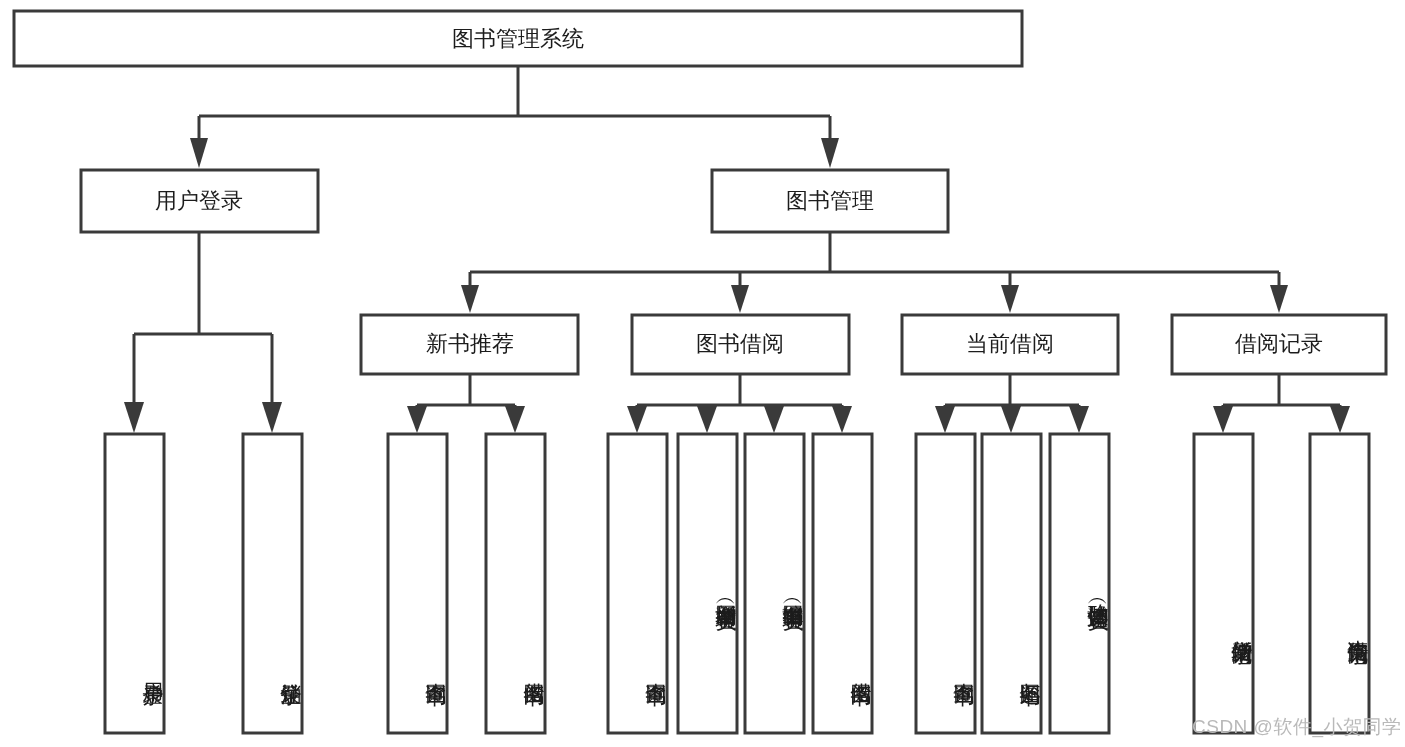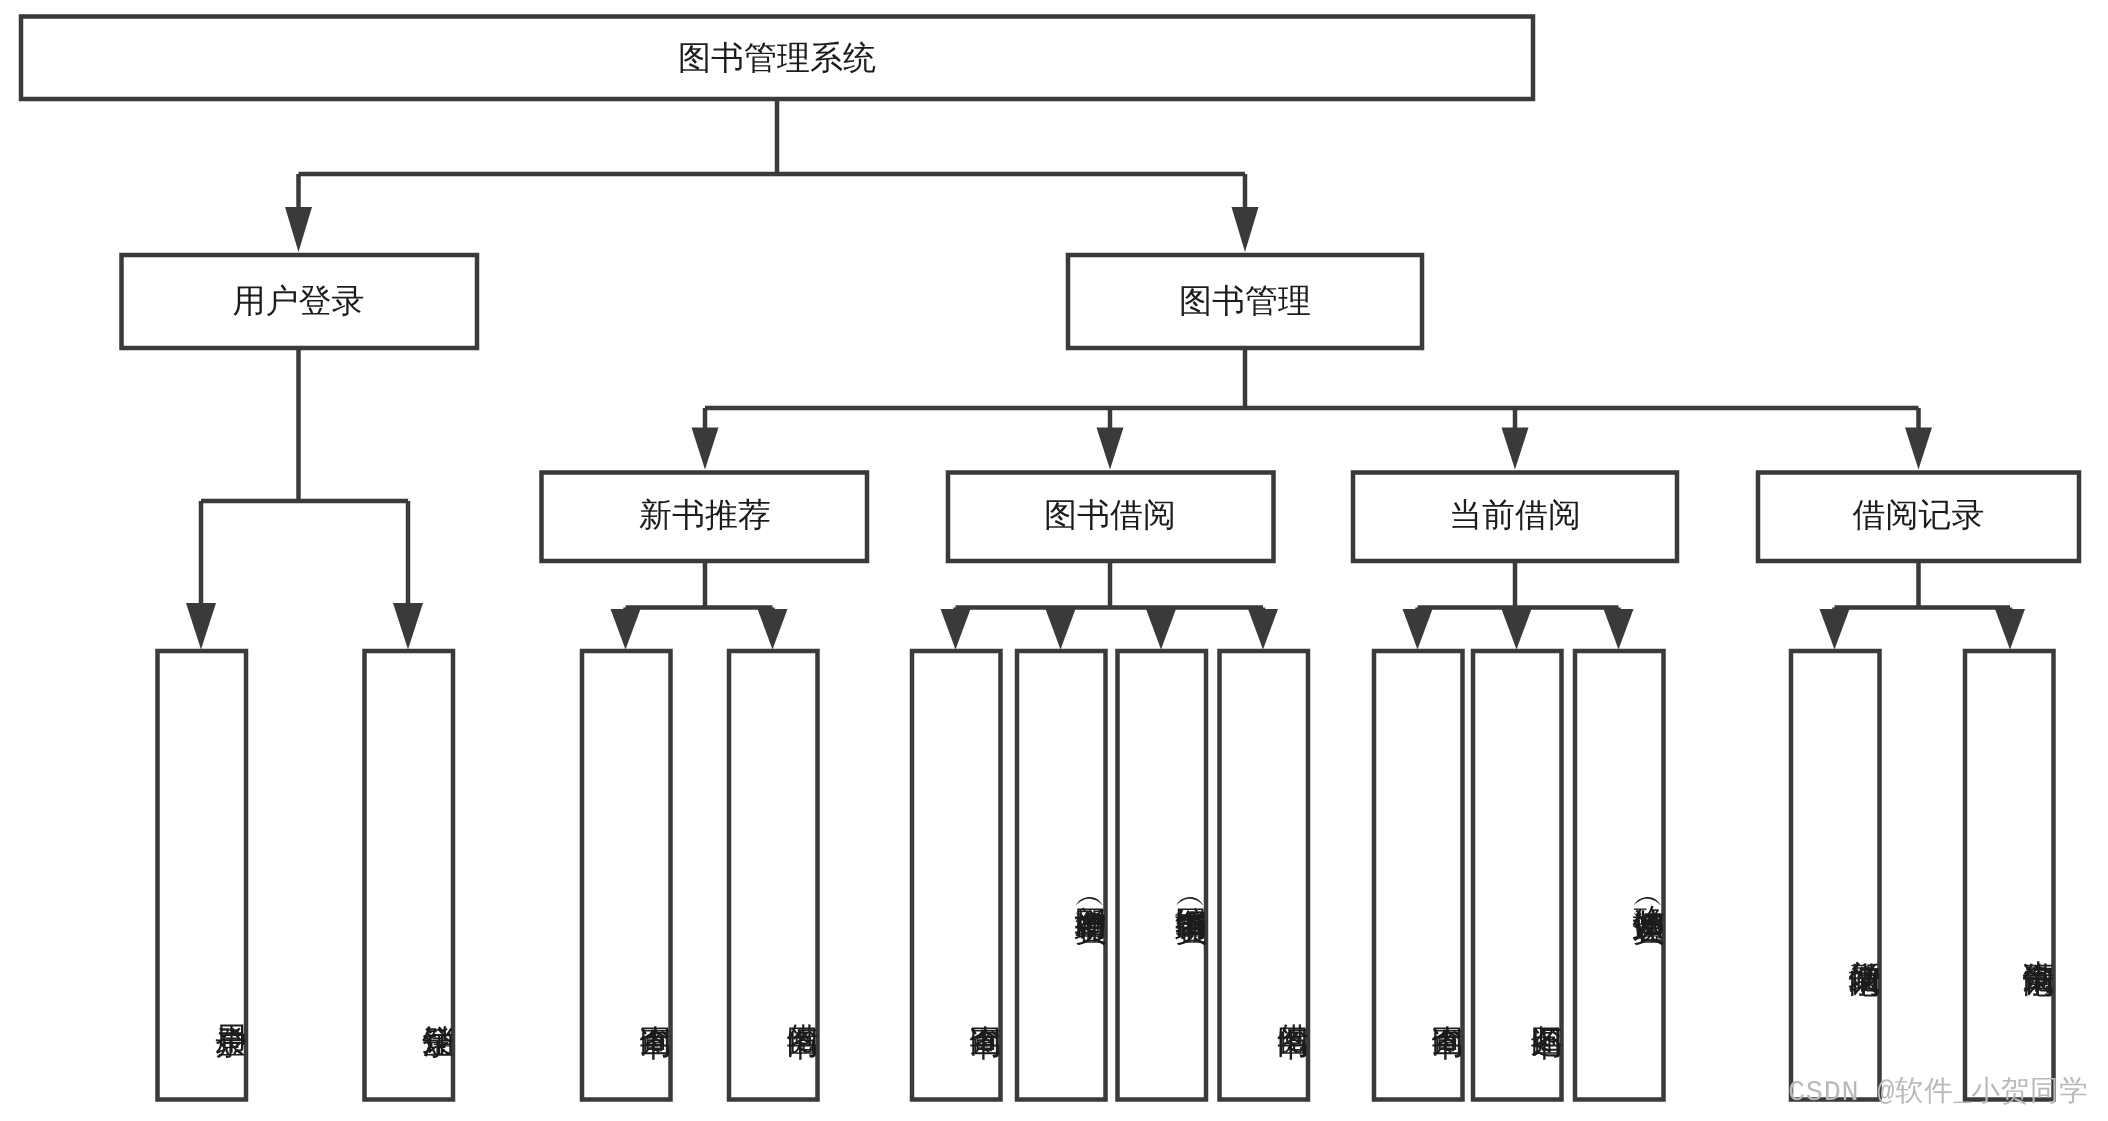--- a/index.html
+++ b/index.html
@@ -60,21 +60,21 @@
     text-orientation: upright;
     display: flex;
     align-items: flex-start;
     justify-content: center;
     white-space: nowrap;
     letter-spacing: 1px;
     pointer-events: none;
   }
   .watermark {
     position: absolute;
-    font-family: Liberation Mono, monospace;
+    font-family: Liberation Sans, sans-serif;
     font-size: 19px;
     color: #b9b9b9;
     white-space: nowrap;
     letter-spacing: 0.5px;
   }
 </style>
 </head>
 <body>
 
 <div id="diagram-root">

